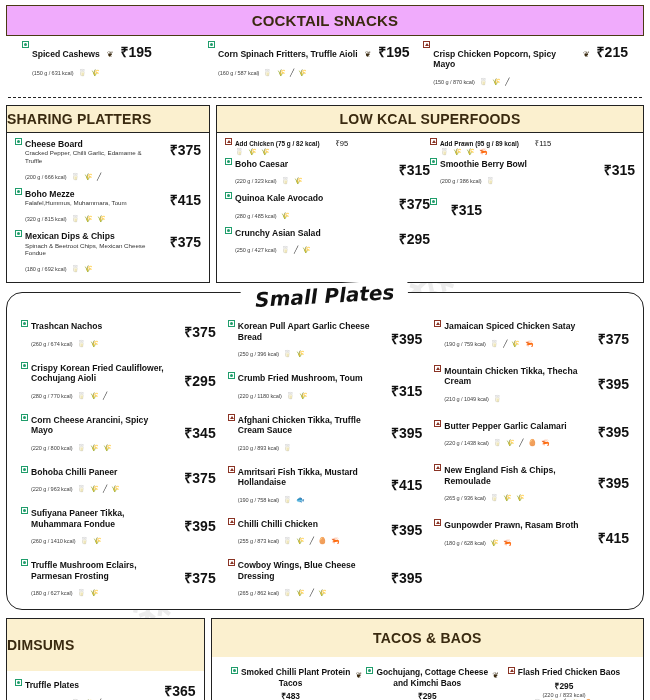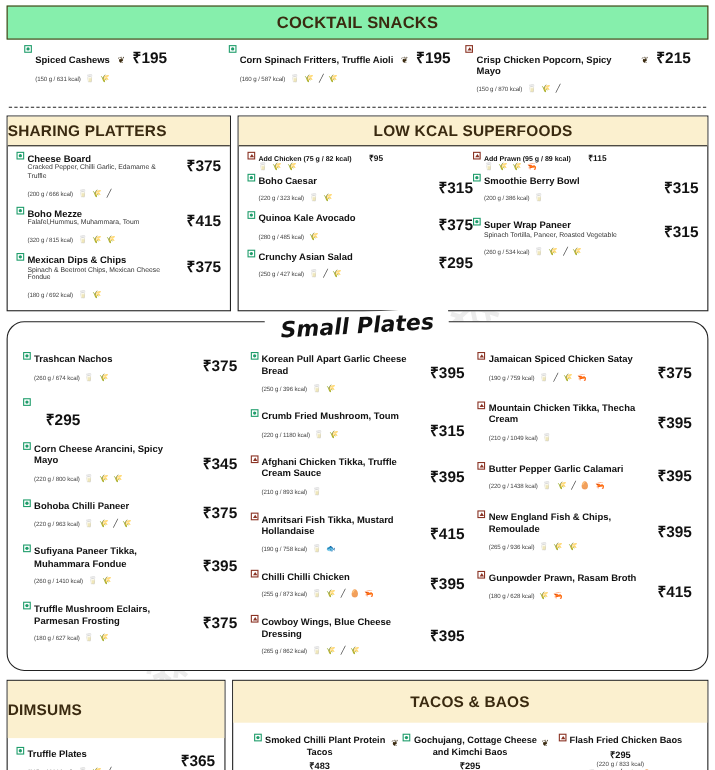--- a/index.html
+++ b/index.html
@@ -25,21 +25,21 @@
   .content { position: relative; z-index: 2; }
 
   
   .banner {
     border: 1.5px solid #4a3a14;
     text-align: center;
     font-weight: bold;
     letter-spacing: .2px;
     color: #3a2a10;
   }
-  .banner-gold { background: #86efac; padding: 6px 0; font-size: 15px; margin: 5px 6px 0 6px; }
+  .banner-gold { background: #f0abfc; padding: 6px 0; font-size: 15px; margin: 5px 6px 0 6px; }
   .banner-cream { background: #fbf0cf; padding: 5px 0; font-size: 14px; }
   .banner-cream.left { text-align: left; padding-left: 0; }
 
   
   .dashrule { border-top: 1.6px dashed #222; margin: 9px 8px 0 8px; }
   .veg, .nonveg {
     display: inline-block; width: 7px; height: 7px;
     border: 1.2px solid #1f9d6b; position: relative; top: -1px;
     margin-right: 3px; flex: 0 0 auto; background: #fff;
   }
@@ -108,21 +108,21 @@
   .taco { text-align: center; width: 130px; }
   .taco .tname { font-size: 8.4px; font-weight: bold; line-height: 1.25; }
   .taco .tprice { font-size: 8.4px; font-weight: bold; margin-top: 2px; }
   .taco .tmeta { font-size: 5.6px; color: #444; margin-top: 1px; }
   .taco .tall { font-size: 7px; letter-spacing: 1.5px; margin-top: 1px; }
   .taco-sep { color: #3a2a10; font-size: 8px; padding-top: 4px; }
   .lk-row { display: flex; padding: 5px 8px 0 8px; }
   .lk-col { flex: 1; }
   .addrow { display: flex; align-items: baseline; }
   .addtext { font-size: 6.4px; font-weight: bold; }
-  .addprice { font-size: 7.6px; font-weight: bold; margin-left: 16px; }
+  .addprice { font-size: 7.6px; font-weight: normal; margin-left: 16px; }
 </style>
 </head>
 <body>
 
 <div class="page">
   <div class="wm a">❄</div>
   <div class="wm b">❄</div>
   <div class="wm c">❄</div>
   <div class="wm d">❄</div>
   <div class="wm e">❄</div>
@@ -266,26 +266,20 @@
               <span class="veg"></span>
               <div class="body">
                 <div class="iname">Smoothie Berry Bowl</div>
                 <div><span class="imeta">(200 g / 386 kcal)</span>
                      <span class="allerg">🥛</span></div>
               </div>
               <div class="price-col iprice">₹315</div>
             </div>
             <div class="item">
               <span class="veg"></span>
-              <div class="body">
-                <div class="iname">Super Wrap Paneer</div>
-                <div class="idesc">Spinach Tortilla, Paneer, Roasted Vegetable</div>
-                <div><span class="imeta">(260 g / 534 kcal)</span>
-                     <span class="allerg">🥛 🌾 ╱ 🌾</span></div>
-              </div>
               <div class="price-col iprice">₹315</div>
             </div>
           </div>
         </div>
       </div>
     </div>
 
     <div class="sp-card">
       <div class="sp-title">
         <span>Small Plates</span>
@@ -297,20 +291,25 @@
             <span class="veg"></span>
             <div class="body">
               <div class="iname">Trashcan Nachos</div>
               <div><span class="imeta">(260 g / 674 kcal)</span>
                    <span class="allerg">🥛 🌾</span></div>
             </div>
             <div class="price-col iprice">₹375</div>
           </div>
           <div class="item" style="margin-bottom:13px">
             <span class="veg"></span>
+            <div class="body">
+              <div class="iname">Crispy Korean Fried Cauliflower, Cochujang Aioli</div>
+              <div><span class="imeta">(280 g / 770 kcal)</span>
+                   <span class="allerg">🥛 🌾 ╱</span></div>
+            </div>
             <div class="price-col iprice" style="padding-top:8px">₹295</div>
           </div>
           <div class="item" style="margin-bottom:13px">
             <span class="veg"></span>
             <div class="body">
               <div class="iname">Corn Cheese Arancini, Spicy Mayo</div>
               <div><span class="imeta">(220 g / 800 kcal)</span>
                    <span class="allerg">🥛 🌾 🌾</span></div>
             </div>
             <div class="price-col iprice" style="padding-top:8px">₹345</div>

